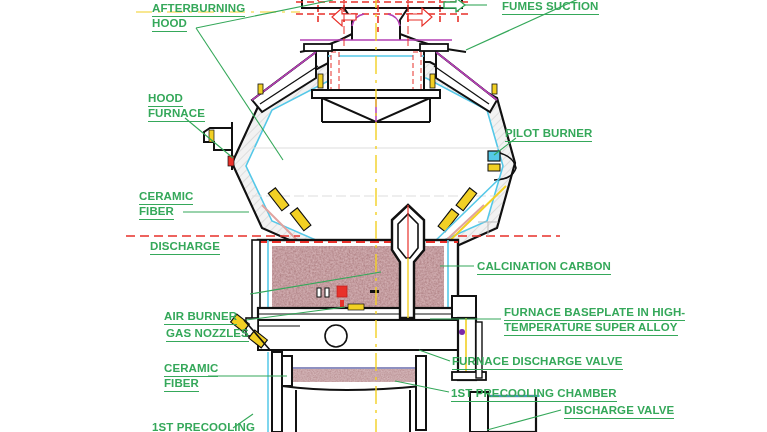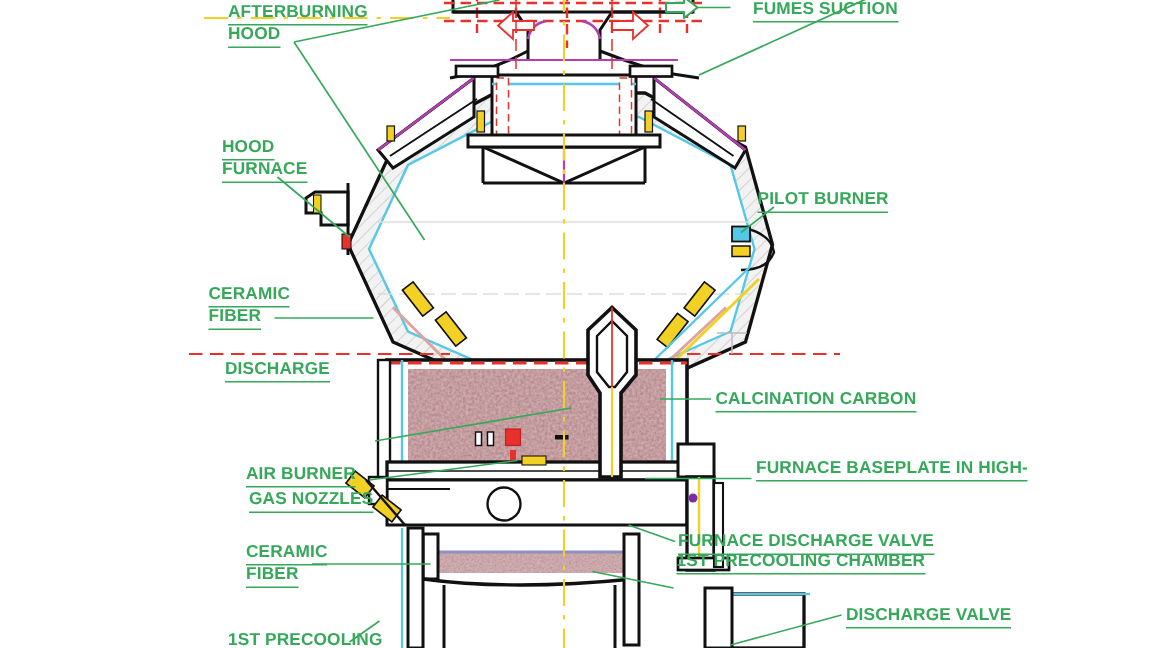--- a/index.html
+++ b/index.html
@@ -254,21 +254,21 @@
   <div id="label-layer">
       <div class="lbl" style="left: 152px; top: 2px;"><span>AFTERBURNING</span><span>HOOD</span></div>
       <div class="lbl" style="left: 468px; top: 0px; margin-left: 34px;"><span>FUMES SUCTION</span></div>
       <div class="lbl" style="left: 148px; top: 92px;"><span>HOOD</span><span>FURNACE</span></div>
       <div class="lbl" style="left: 505px; top: 127px;"><span>PILOT BURNER</span></div>
       <div class="lbl" style="left: 139px; top: 190px;"><span>CERAMIC</span><span>FIBER</span></div>
       <div class="lbl" style="left: 150px; top: 240px;"><span>DISCHARGE</span></div>
       <div class="lbl" style="left: 166px; top: 283px; margin-top: 44px;"><span>GAS NOZZLES</span></div>
       <div class="lbl" style="left: 164px; top: 310px;"><span>AIR BURNER</span></div>
       <div class="lbl" style="left: 477px; top: 260px;"><span>CALCINATION CARBON</span></div>
-      <div class="lbl" style="left: 504px; top: 306px; text-align: right;"><span>FURNACE BASEPLATE IN HIGH-</span></div>
+      <div class="lbl" style="left: 504px; top: 306px; text-align: right;"><span>FURNACE BASEPLATE IN HIGH-</span><span>TEMPERATURE SUPER ALLOY</span></div>
       <div class="lbl" style="left: 452px; top: 355px;"><span>FURNACE DISCHARGE VALVE</span></div>
       <div class="lbl" style="left: 164px; top: 362px;"><span>CERAMIC</span><span>FIBER</span></div>
-      <div class="lbl" style="left: 451px; top: 368px;"><span>1ST PRECOOLING CHAMBER</span></div>
+      <div class="lbl" style="left: 451px; top: 387px;"><span>1ST PRECOOLING CHAMBER</span></div>
       <div class="lbl" style="left: 564px; top: 404px;"><span>DISCHARGE VALVE</span></div>
       <div class="lbl" style="left: 152px; top: 421px;"><span>1ST PRECOOLING</span></div>
     </div>
 
 </div>
 
 </body></html>

